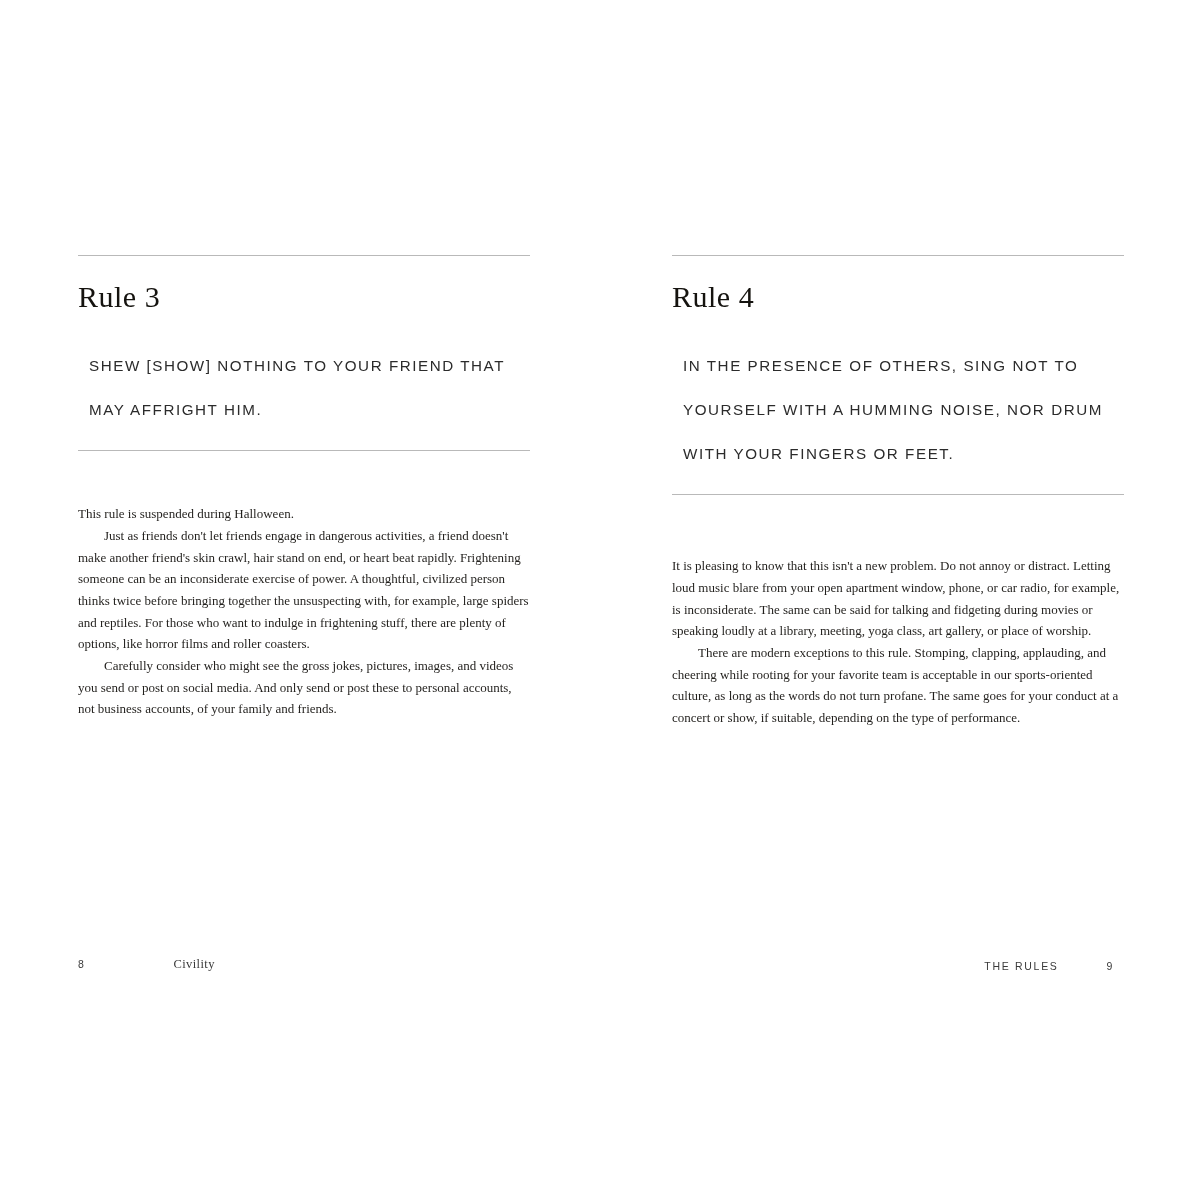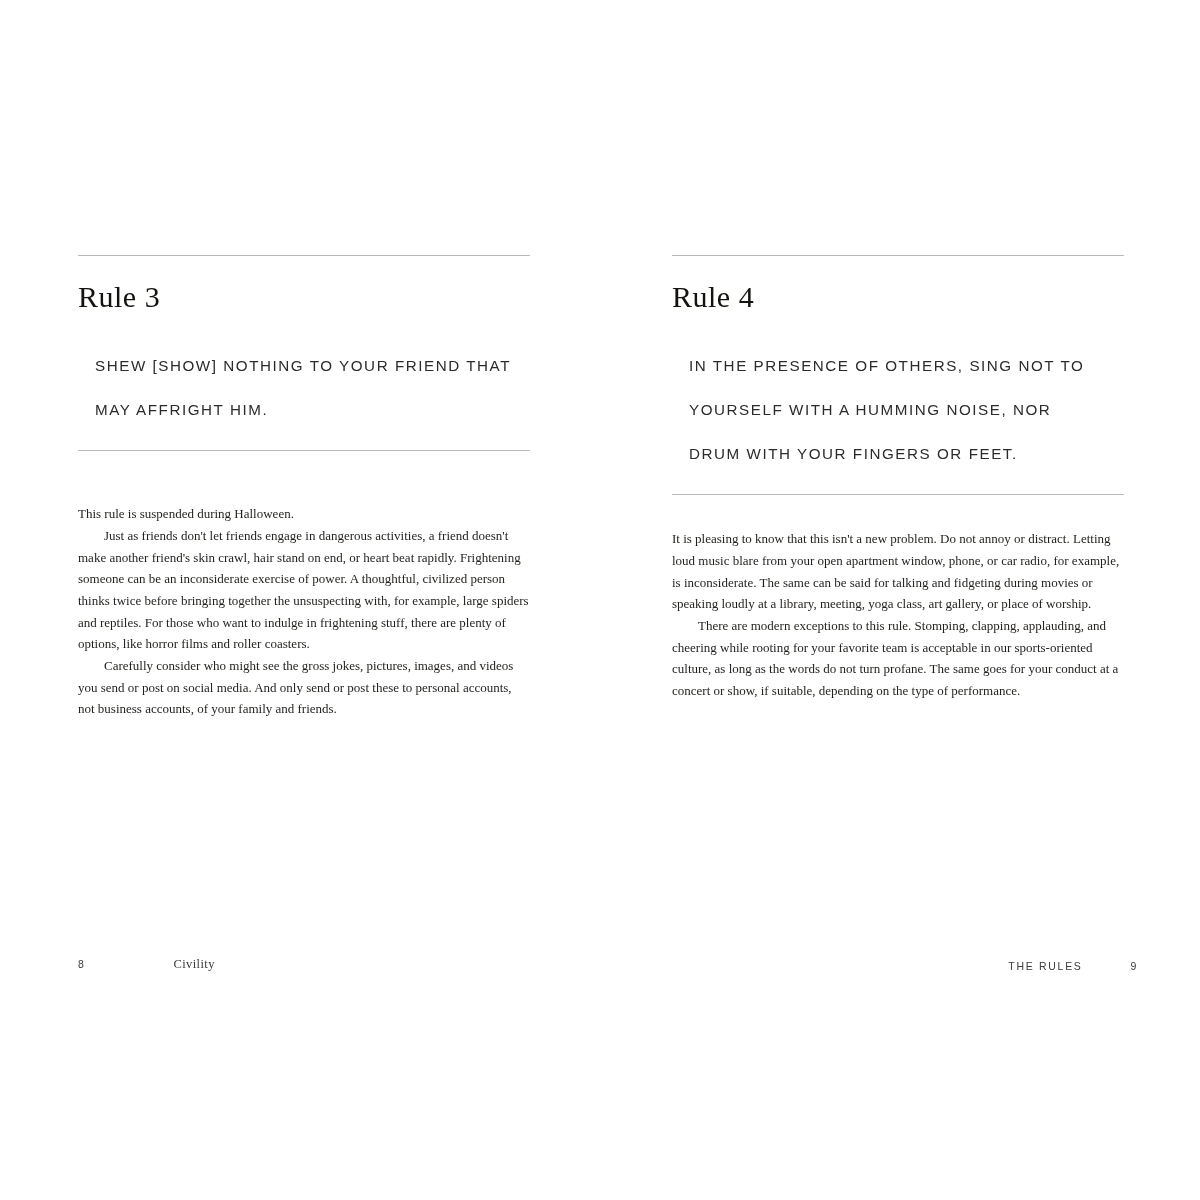--- a/index.html
+++ b/index.html
@@ -49,35 +49,35 @@
     margin: 0 0 32px 0;
     color: #15130f;
   }
   .rule-subtitle {
     font-family: "Liberation Sans", sans-serif;
     font-size: 15.2px;
     letter-spacing: 1.55px;
     line-height: 2.9;
     color: #2b2b2b;
     font-weight: 400;
-    margin: 17px;
+    margin: 11px;
     max-width: 455px;
     text-transform: uppercase;
   }
   .rule-bottom-line {
     border-top: 1px solid #b9b9b9;
     width: 452px;
     margin-top: 18px;
   }
   .body-block {
     margin-top: 52px;
     width: 452px;
   }
   .body-block.right-offset {
-    margin-top: 33px;
+    margin-top: 60px;
   }
   .body-text {
     font-family: "Liberation Serif", serif;
     font-size: 13px;
     line-height: 1.67;
     color: #211f1c;
     margin: 0;
     text-align: left;
   }
   .body-text + .body-text {
@@ -91,21 +91,21 @@
     letter-spacing: 1.6px;
     color: #3a3a3a;
     display: flex;
     align-items: baseline;
   }
   .folio-left {
     left: 78px;
     bottom: 228px;
   }
   .folio-right {
-    right: 62px;
+    right: 86px;
     bottom: 228px;
     justify-content: flex-end;
     align-items: center;
   }
   .folio-left .folio-num {
     margin-right: 52px;
   }
   .folio-right .folio-num {
     margin-left: 48px;
   }

